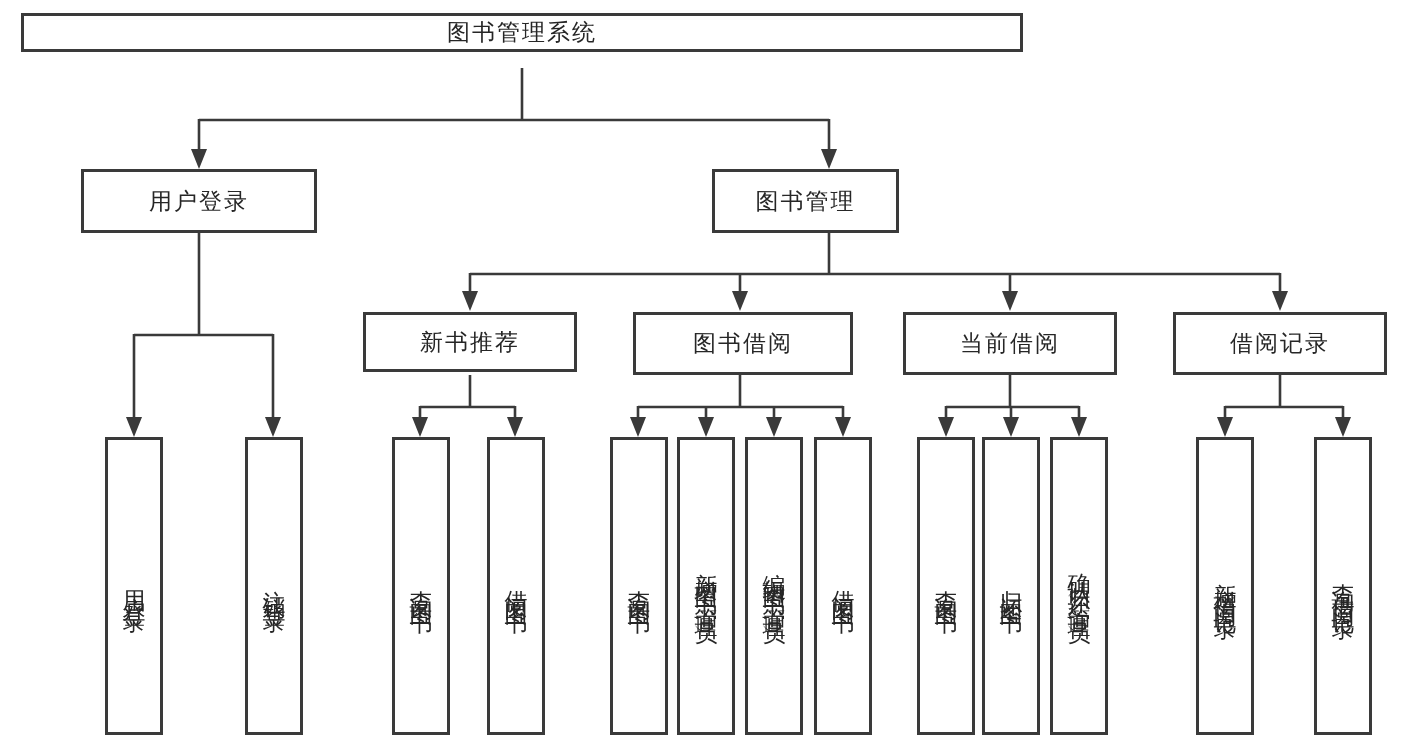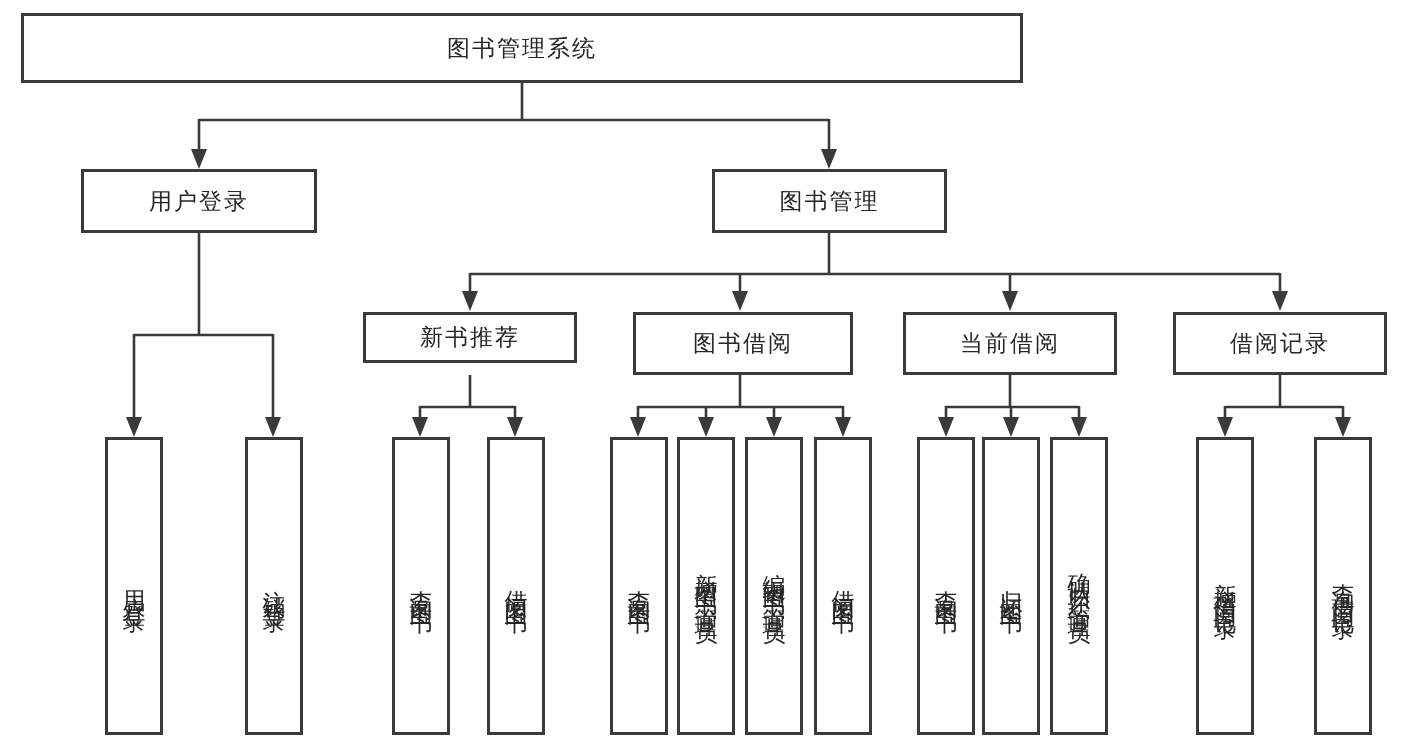--- a/index.html
+++ b/index.html
@@ -110,26 +110,26 @@
 
       <polygon points="938,417 954,417 946,437"></polygon>
       <polygon points="1003,417 1019,417 1011,437"></polygon>
       <polygon points="1071,417 1087,417 1079,437"></polygon>
 
       <polygon points="1217,417 1233,417 1225,437"></polygon>
       <polygon points="1335,417 1351,417 1343,437"></polygon>
     </g>
   </svg>
 
-  <div class="hnode" style="left:21px;top:13px;width:1002px;height:70px;">图书管理系统</div>
+  <div class="hnode" style="left:21px;top:13px;width:1002px;height:39px;">图书管理系统</div>
 
   <div class="hnode" style="left:81px;top:169px;width:236px;height:64px;">用户登录</div>
-  <div class="hnode" style="left:712px;top:169px;width:235px;height:64px;">图书管理</div>
+  <div class="hnode" style="left:712px;top:169px;width:187px;height:64px;">图书管理</div>
 
-  <div class="hnode" style="left:363px;top:312px;width:214px;height:51px;">新书推荐</div>
+  <div class="hnode" style="left:363px;top:312px;width:214px;height:60px;">新书推荐</div>
   <div class="hnode" style="left:633px;top:312px;width:220px;height:63px;">图书借阅</div>
   <div class="hnode" style="left:1173px;top:312px;width:214px;height:63px;">借阅记录</div>
   <div class="hnode" style="left:903px;top:312px;width:214px;height:63px;">当前借阅</div>
 
   <div class="leaf" style="left:105px;">
     <span class="vtext">用户登录</span>
     </div>
   <div class="leaf" style="left:245px;">
     <span class="vtext">注销登录</span>
     </div>

